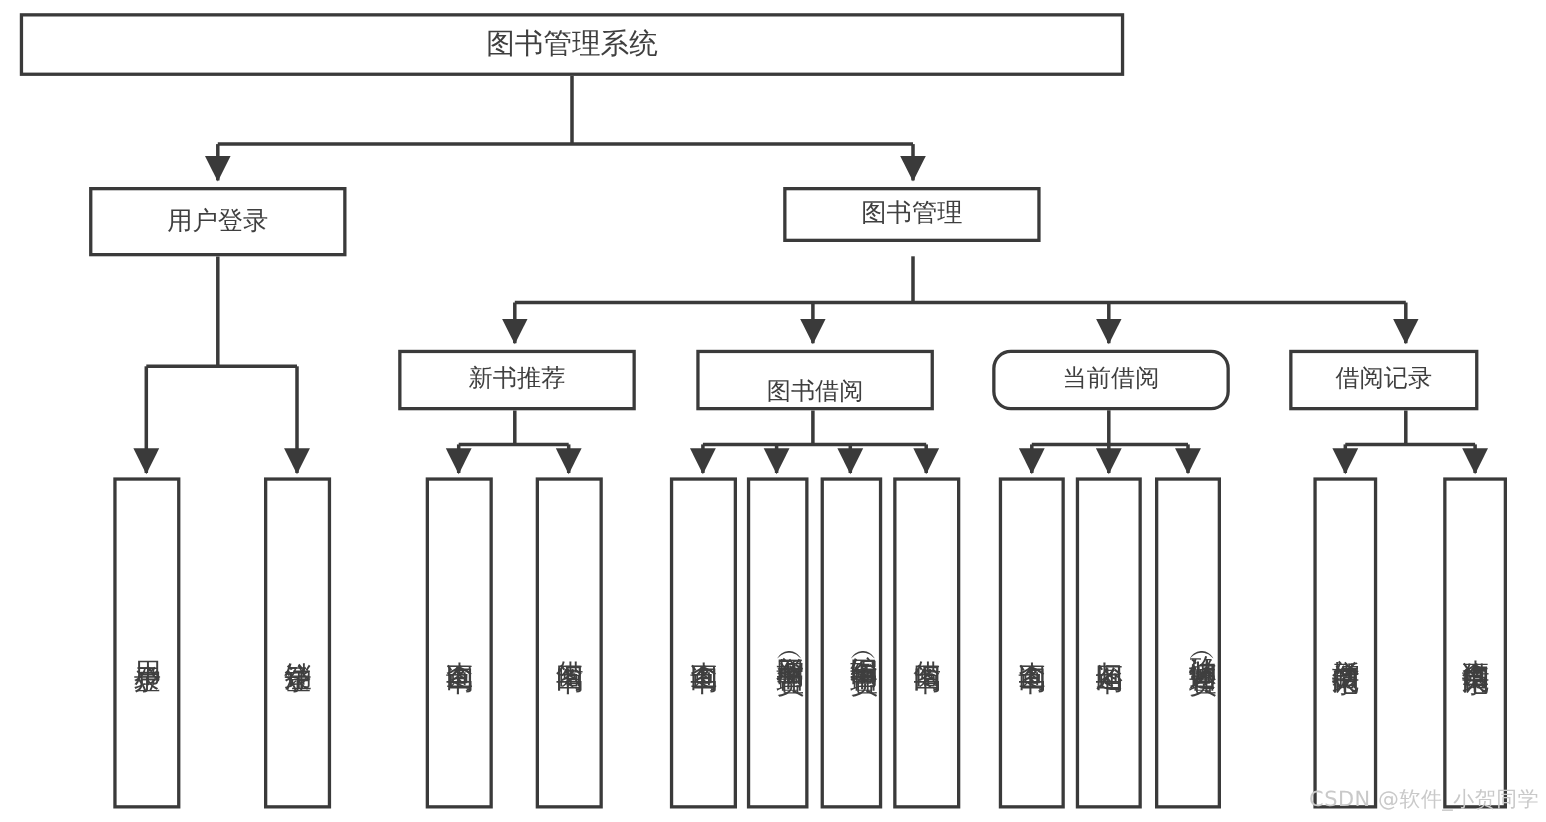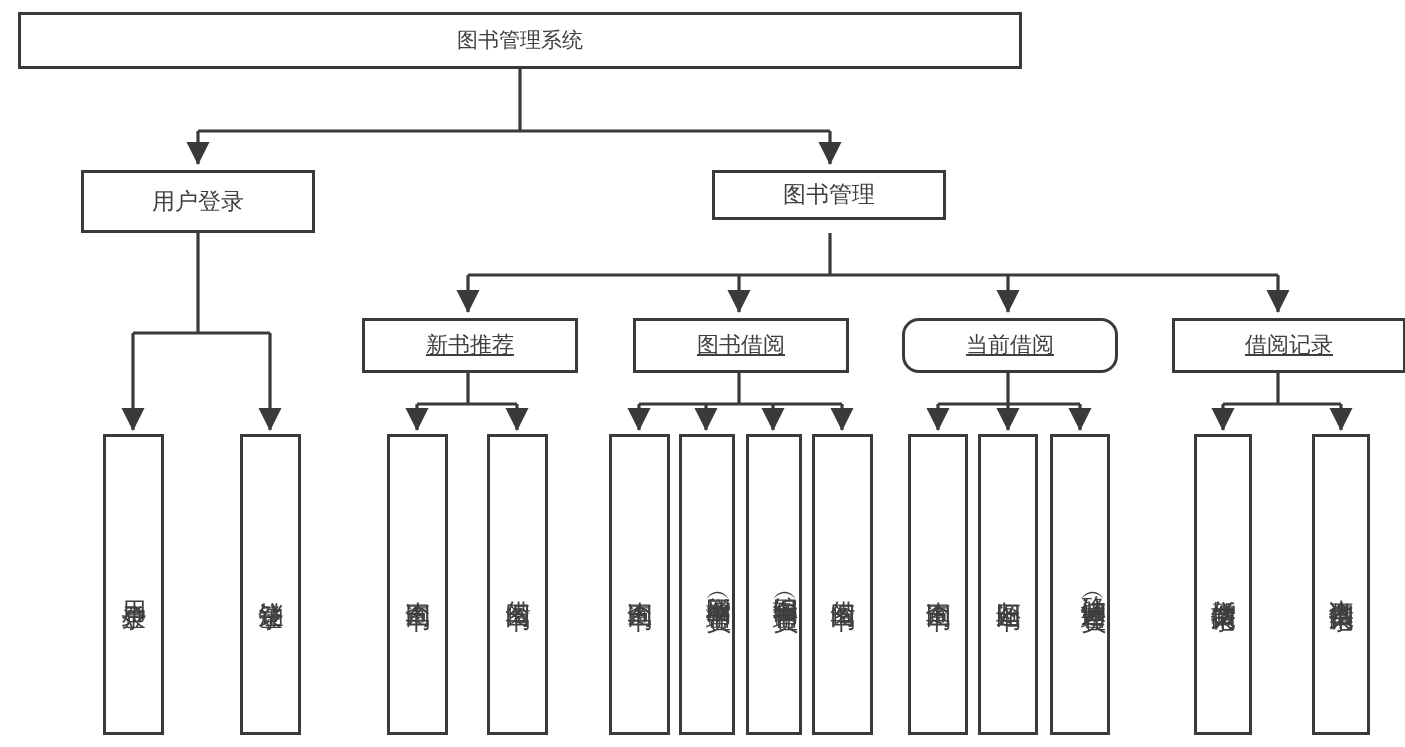--- a/index.html
+++ b/index.html
@@ -30,29 +30,28 @@
     border: 3px solid #3a3a3a;
     background: #ffffff;
     color: #3f3f3f;
     display: flex;
     align-items: center;
     justify-content: center;
     text-align: center;
     line-height: 1.12;
   }
   .node.root {
-    font-size: 21px;
+    font-size: 26px;
   }
   .node.lvl1 {
     font-size: 23px;
   }
   .node.lvl2 {
     font-size: 22px;
     border-width: 3px;
-    text-decoration: underline;
   }
   
   .node.leaf {
     border-width: 3px;
     font-size: 25px;
     writing-mode: vertical-rl;
     text-orientation: upright;
     letter-spacing: 2px;
     padding: 4px 0;
     align-items: flex-start;
@@ -137,27 +136,27 @@
   <div class="node lvl1" style="left:81px; top:170px; width:234px; height:63px;">
     <span>用户登录</span>
   </div>
   <div class="node lvl1" style="left:712px; top:170px; width:234px; height:50px;">
     <span>图书管理</span>
   </div>
 
   <div class="node lvl2" style="left:362px; top:318px; width:216px; height:55px;">
     <span>新书推荐</span>
   </div>
-  <div class="node lvl2" style="left:633px; top:318px; width:216px; height:55px;">
+  <div class="node lvl2" style="left:633px; top:318px; width:216px; height:55px;align-items:flex-end;">
     <span>图书借阅</span>
   </div>
   <div class="node lvl2" style="left:902px; top:318px; width:216px; height:55px;border-radius:17px;">
     <span>当前借阅</span>
   </div>
-  <div class="node lvl2" style="left:1172px; top:318px; width:234px; height:55px;">
+  <div class="node lvl2" style="left:1172px; top:318px; width:172px; height:55px;">
     <span>借阅记录</span>
   </div>
 
   <div class="node leaf anchor-middle" style="left:103px; top:434px; width:61px; height:301px;">
     <span class="leaf-text">用户登录</span>
   </div>
   <div class="node leaf anchor-middle" style="left:240px; top:434px; width:61px; height:301px;">
     <span class="leaf-text">注销登录</span>
   </div>
 
@@ -191,14 +190,15 @@
     <span class="leaf-text">确认归还（管理员）</span>
   </div>
 
   <div class="node leaf anchor-middle" style="left:1194px; top:434px; width:58px; height:301px;">
     <span class="leaf-text">新增借阅记录</span>
   </div>
   <div class="node leaf anchor-middle" style="left:1312px; top:434px; width:58px; height:301px;">
     <span class="leaf-text">查询借阅记录</span>
   </div>
 
+  <div class="watermark" style="left:1190px; top:714px;">CSDN @软件_小贺同学</div>
 
 </div>
 
 </body></html>

